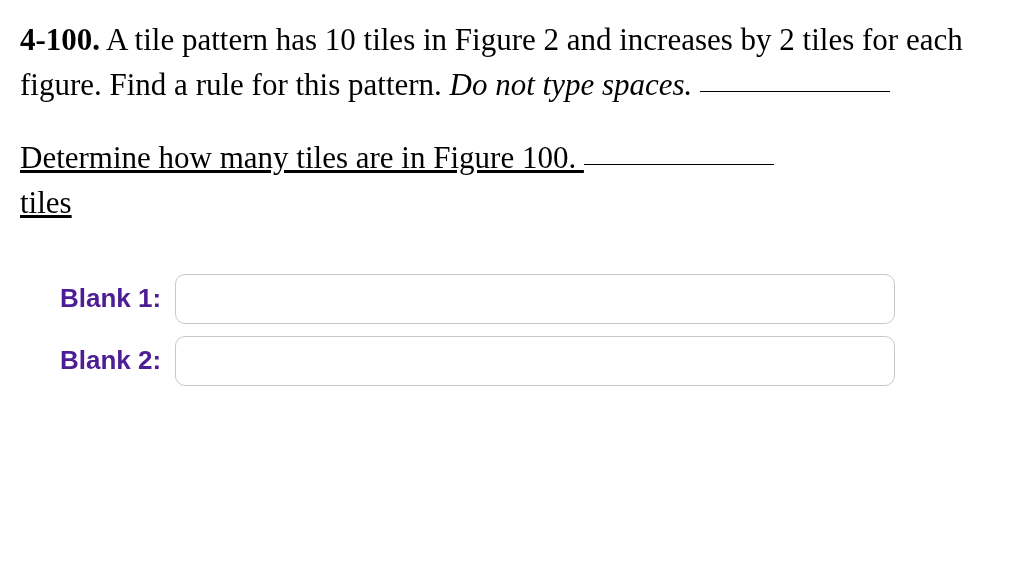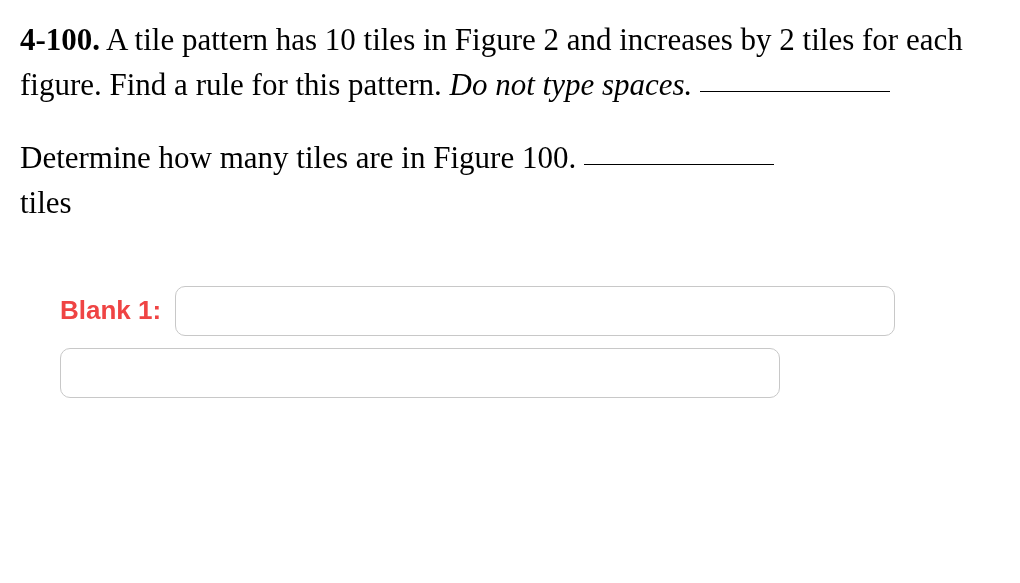--- a/index.html
+++ b/index.html
@@ -29,35 +29,36 @@
       display: inline-block;
       border-bottom: 1.5px solid #000;
       width: 190px;
       vertical-align: baseline;
       position: relative;
       top: -3px;
     }
     .second-question {
       font-size: 31px;
       line-height: 1.45;
-      margin-bottom: 60px;
+      margin-bottom: 48px;
+      text-decoration: underline;
     }
     .answer-section {
       padding-left: 40px;
     }
     .answer-row {
       display: flex;
       align-items: center;
       margin-bottom: 12px;
     }
     .answer-label {
       font-family: Arial, Helvetica, sans-serif;
       font-size: 26px;
       font-weight: bold;
-      color: #ef4444;
+      color: #4c1d95;
       width: 115px;
       text-align: left;
     }
     .answer-input {
       font-family: Arial, Helvetica, sans-serif;
       font-size: 22px;
       padding: 10px 14px;
       border: 1px solid #c8c8c8;
       border-radius: 10px;
       width: 720px;
@@ -79,15 +80,16 @@
   <br>
   <span>tiles</span>
 </div>
 
 <div class="answer-section">
   <div class="answer-row">
     <div class="answer-label">Blank 1:</div>
     <input type="text" class="answer-input" value="" style="">
   </div>
   <div class="answer-row">
+    <div class="answer-label">Blank 2:</div>
     <input type="text" class="answer-input" value="" style="">
   </div>
 </div>
 
 </body></html>

